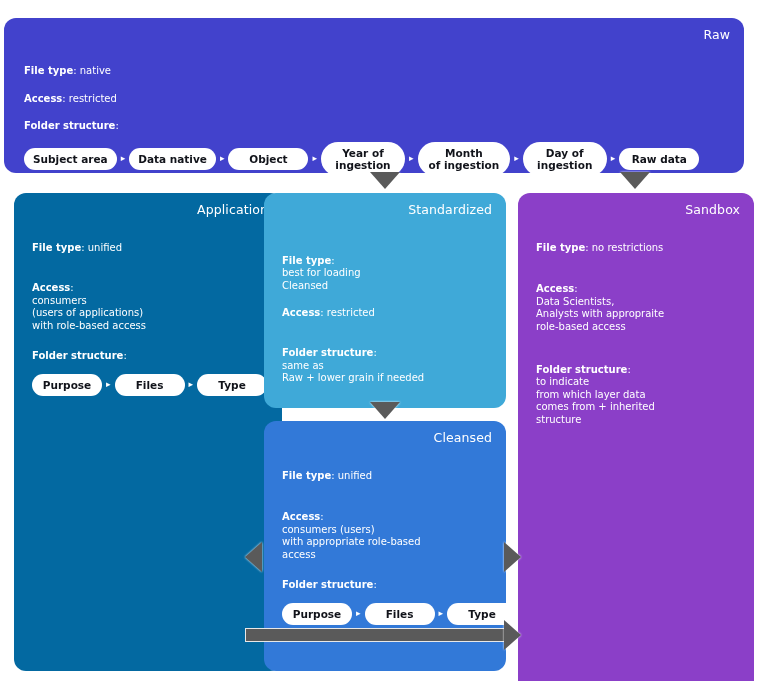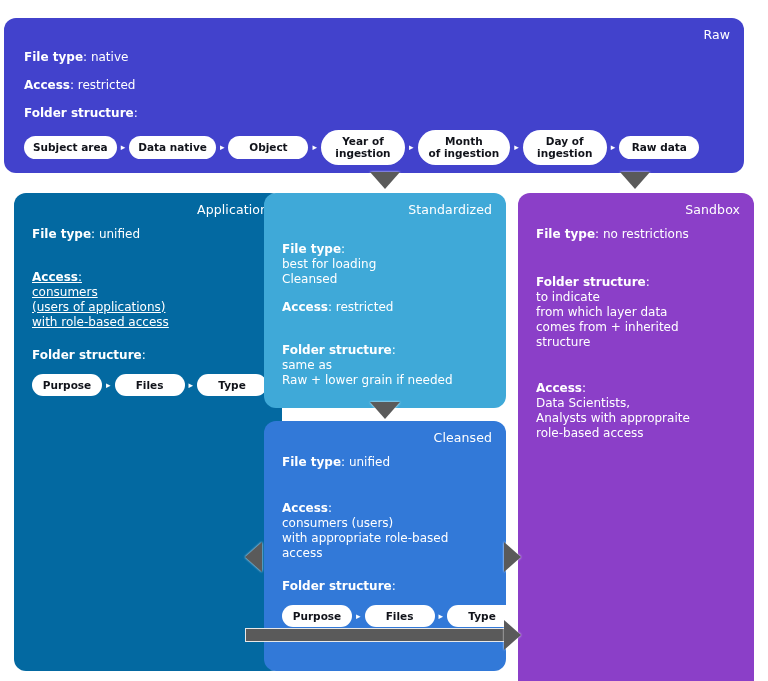--- a/index.html
+++ b/index.html
@@ -32,23 +32,23 @@
     font-size: 12.5px;
     color: #ffffff;
     letter-spacing: 0.1px;
     line-height: 1;
   }
   .layer-body {
     padding: 34px 18px 14px 18px;
   }
   .attr {
     color: #ffffff;
-    font-size: 12px;
+    font-size: 10px;
     line-height: 1.25;
-    margin: 0 0 13px 0;
+    margin: 15px 0 13px 0;
   }
   .attr:last-child { margin-bottom: 0; }
   .attr b {
     font-weight: bold;
   }
 
   
   .pill-row {
     display: flex;
     align-items: center;
@@ -155,21 +155,21 @@
     </div>
   </div>
 
   <div class="layer" id="application" style="left:14px; top:193px; width:268px; height:478px; background:#0369a1;">
     <div class="layer-title">Application</div>
     <div class="layer-body">
       <p class="attr">
         <b>File type</b><span>:</span>
         <span>unified</span>
       </p>
-      <p class="attr" style="white-space:pre-line;text-decoration:underline;">
+      <p class="attr" style="white-space:pre-line;">
         <b>Access</b><span>:</span>
         <span>consumers
 (users of applications)
 with role-based access</span>
       </p>
       <p class="attr" style="margin-bottom:0; margin-top:18px;">
         <b>Folder structure</b><span>:</span>
       </p>
       <div class="pill-row" style="margin-top:11px;">
         <span class="pill pill-small">Purpose</span>
@@ -226,34 +226,34 @@
       </div>
     </div>
   </div>
 
   <div class="layer" id="sandbox" style="left:518px; top:193px; width:236px; height:580px; background:#8b3fc8;">
     <div class="layer-title">Sandbox</div>
     <div class="layer-body">
       <p class="attr">
         <b>File type</b><span>:</span>
         <span>no restrictions</span>
+      </p>
+      <p class="attr" style="white-space:pre-line; margin-top:16px;">
+        <b>Access</b><span>:</span>
+        <span>Data Scientists,
+Analysts with appropraite
+role-based access</span>
       </p>
       <p class="attr" style="white-space:pre-line; margin-top:18px;">
         <b>Folder structure</b><span>:</span>
         <span>to indicate
 from which layer data
 comes from + inherited
 structure</span>
       </p>
-      <p class="attr" style="white-space:pre-line; margin-top:16px;">
-        <b>Access</b><span>:</span>
-        <span>Data Scientists,
-Analysts with appropraite
-role-based access</span>
-      </p>
     </div>
   </div>
 
   <div class="tri-down" style="left:370px; top:172px;"></div>
   <div class="tri-down" style="left:620px; top:172px;"></div>
   <div class="tri-down" style="left:370px; top:402px;"></div>
 
   <div class="tri-left" style="left:245px; top:542px;"></div>
   <div class="tri-right" style="left:504px; top:542px;"></div>
 

